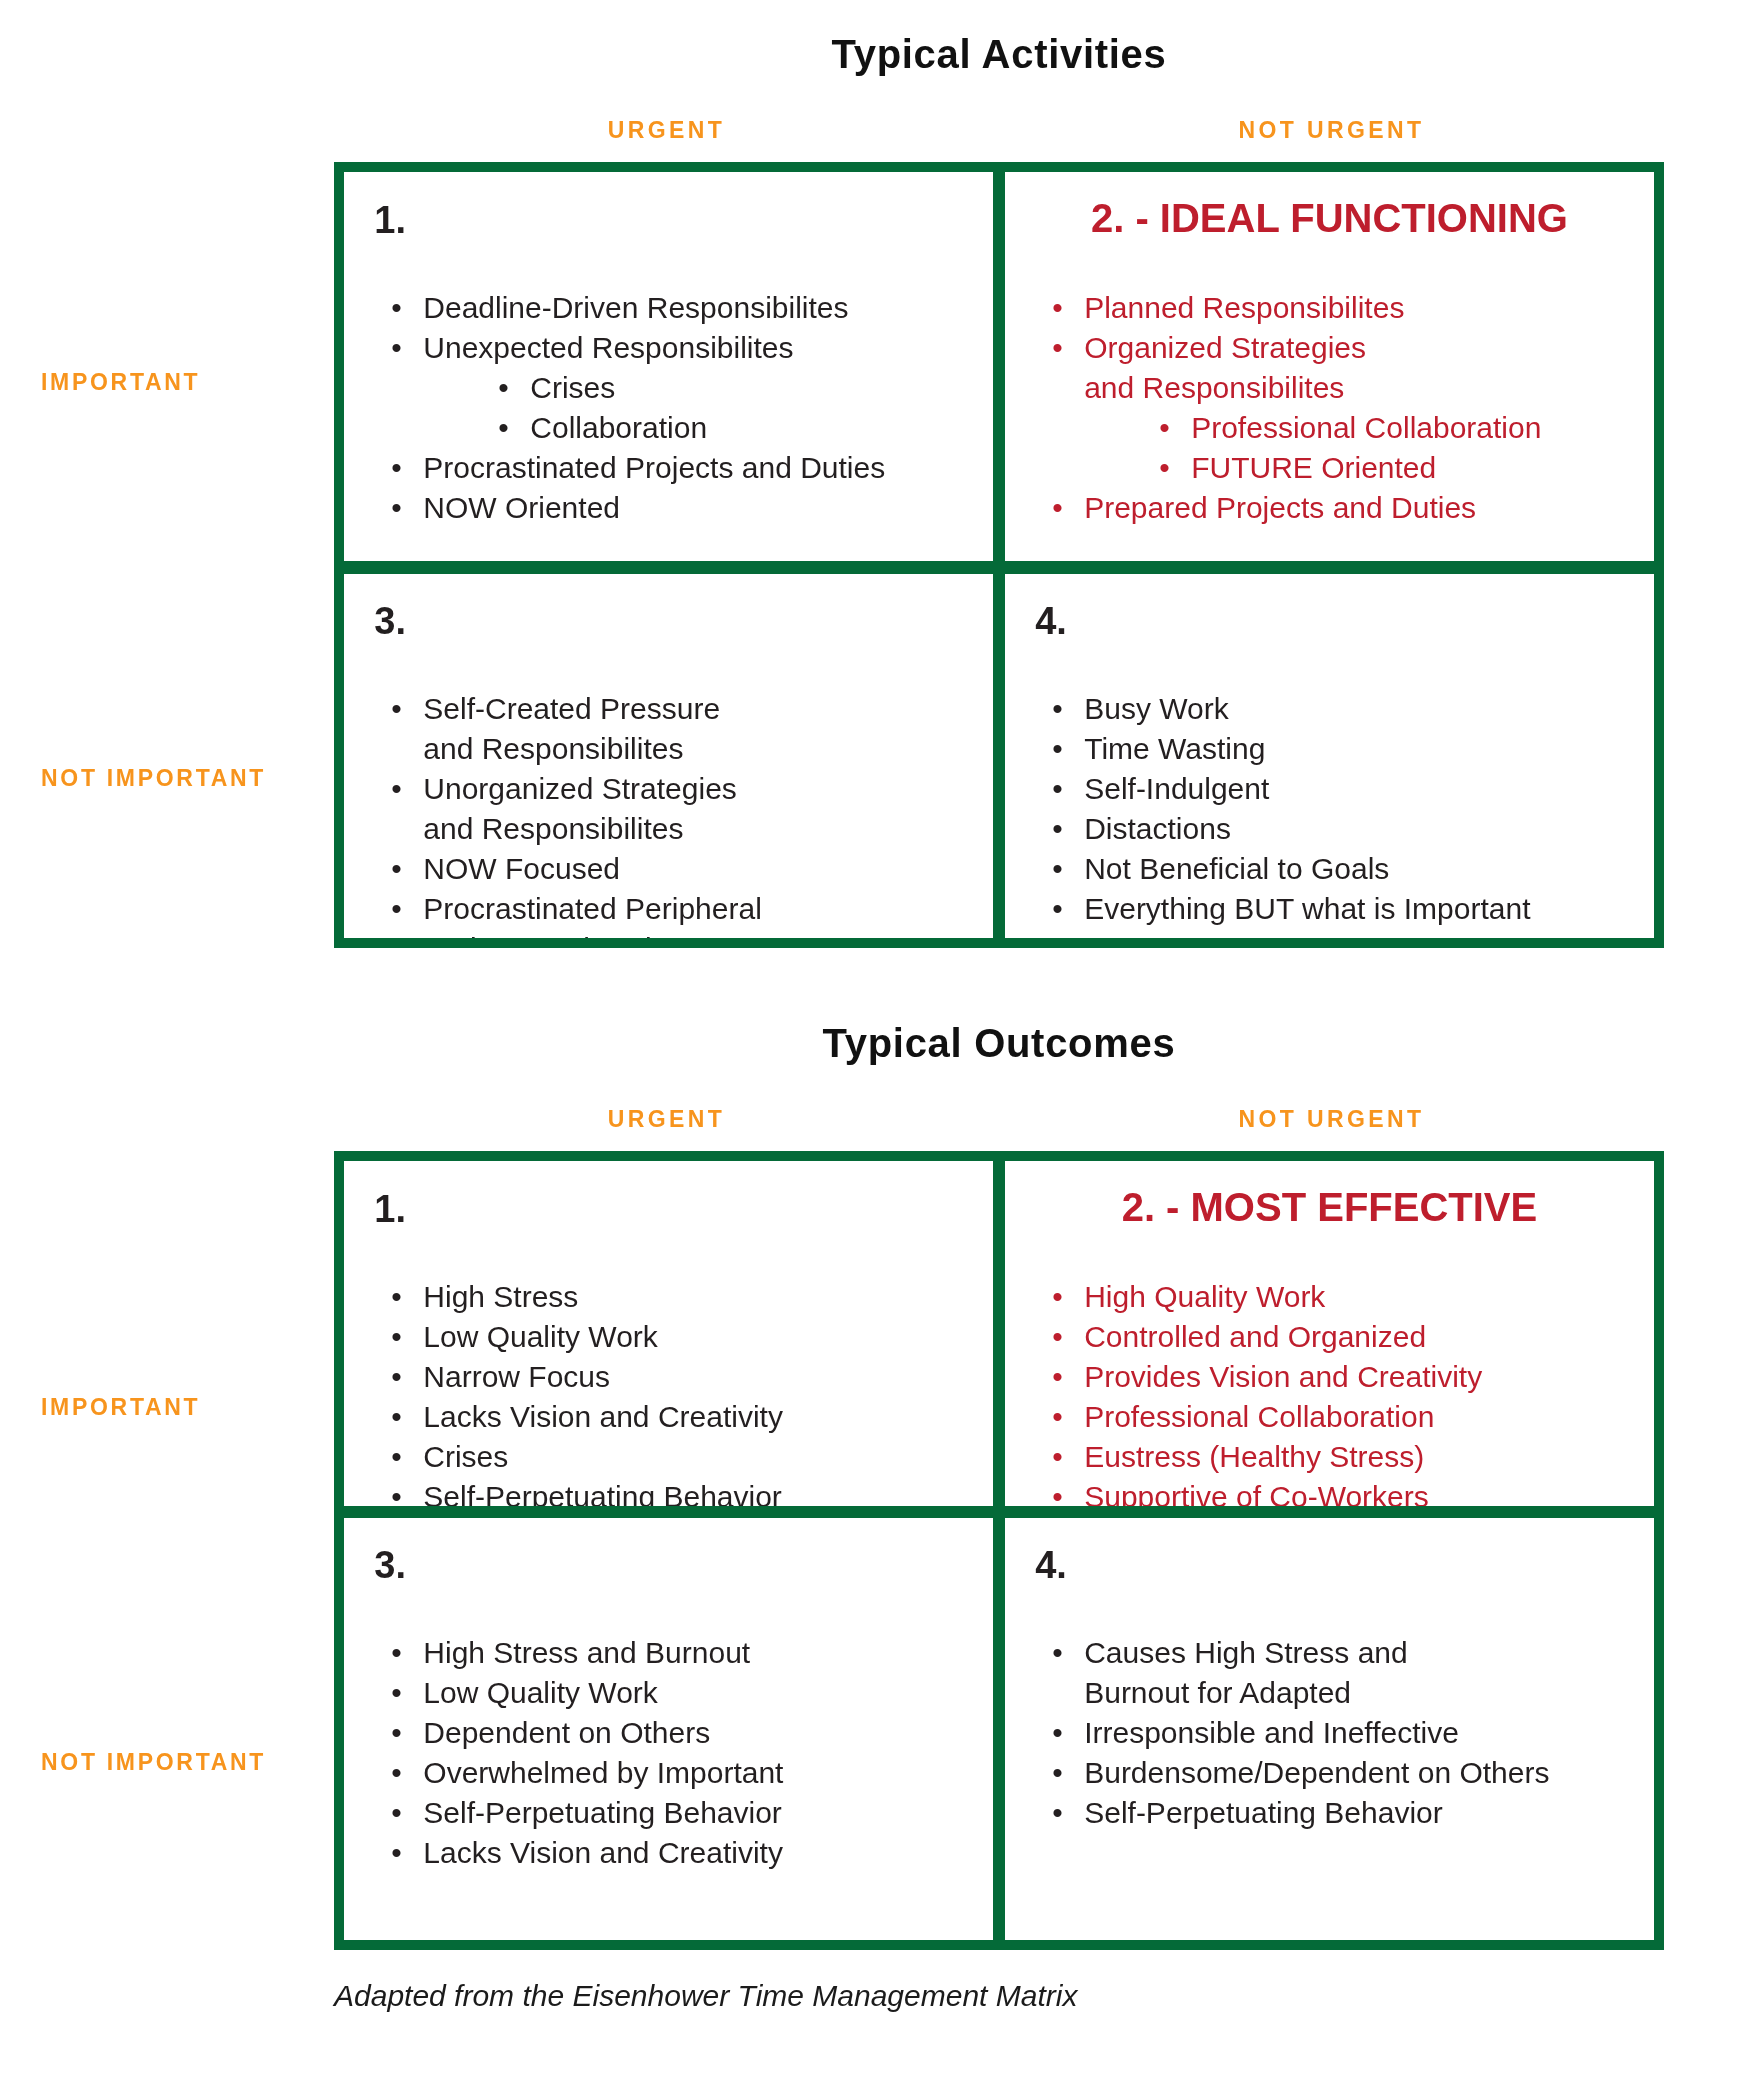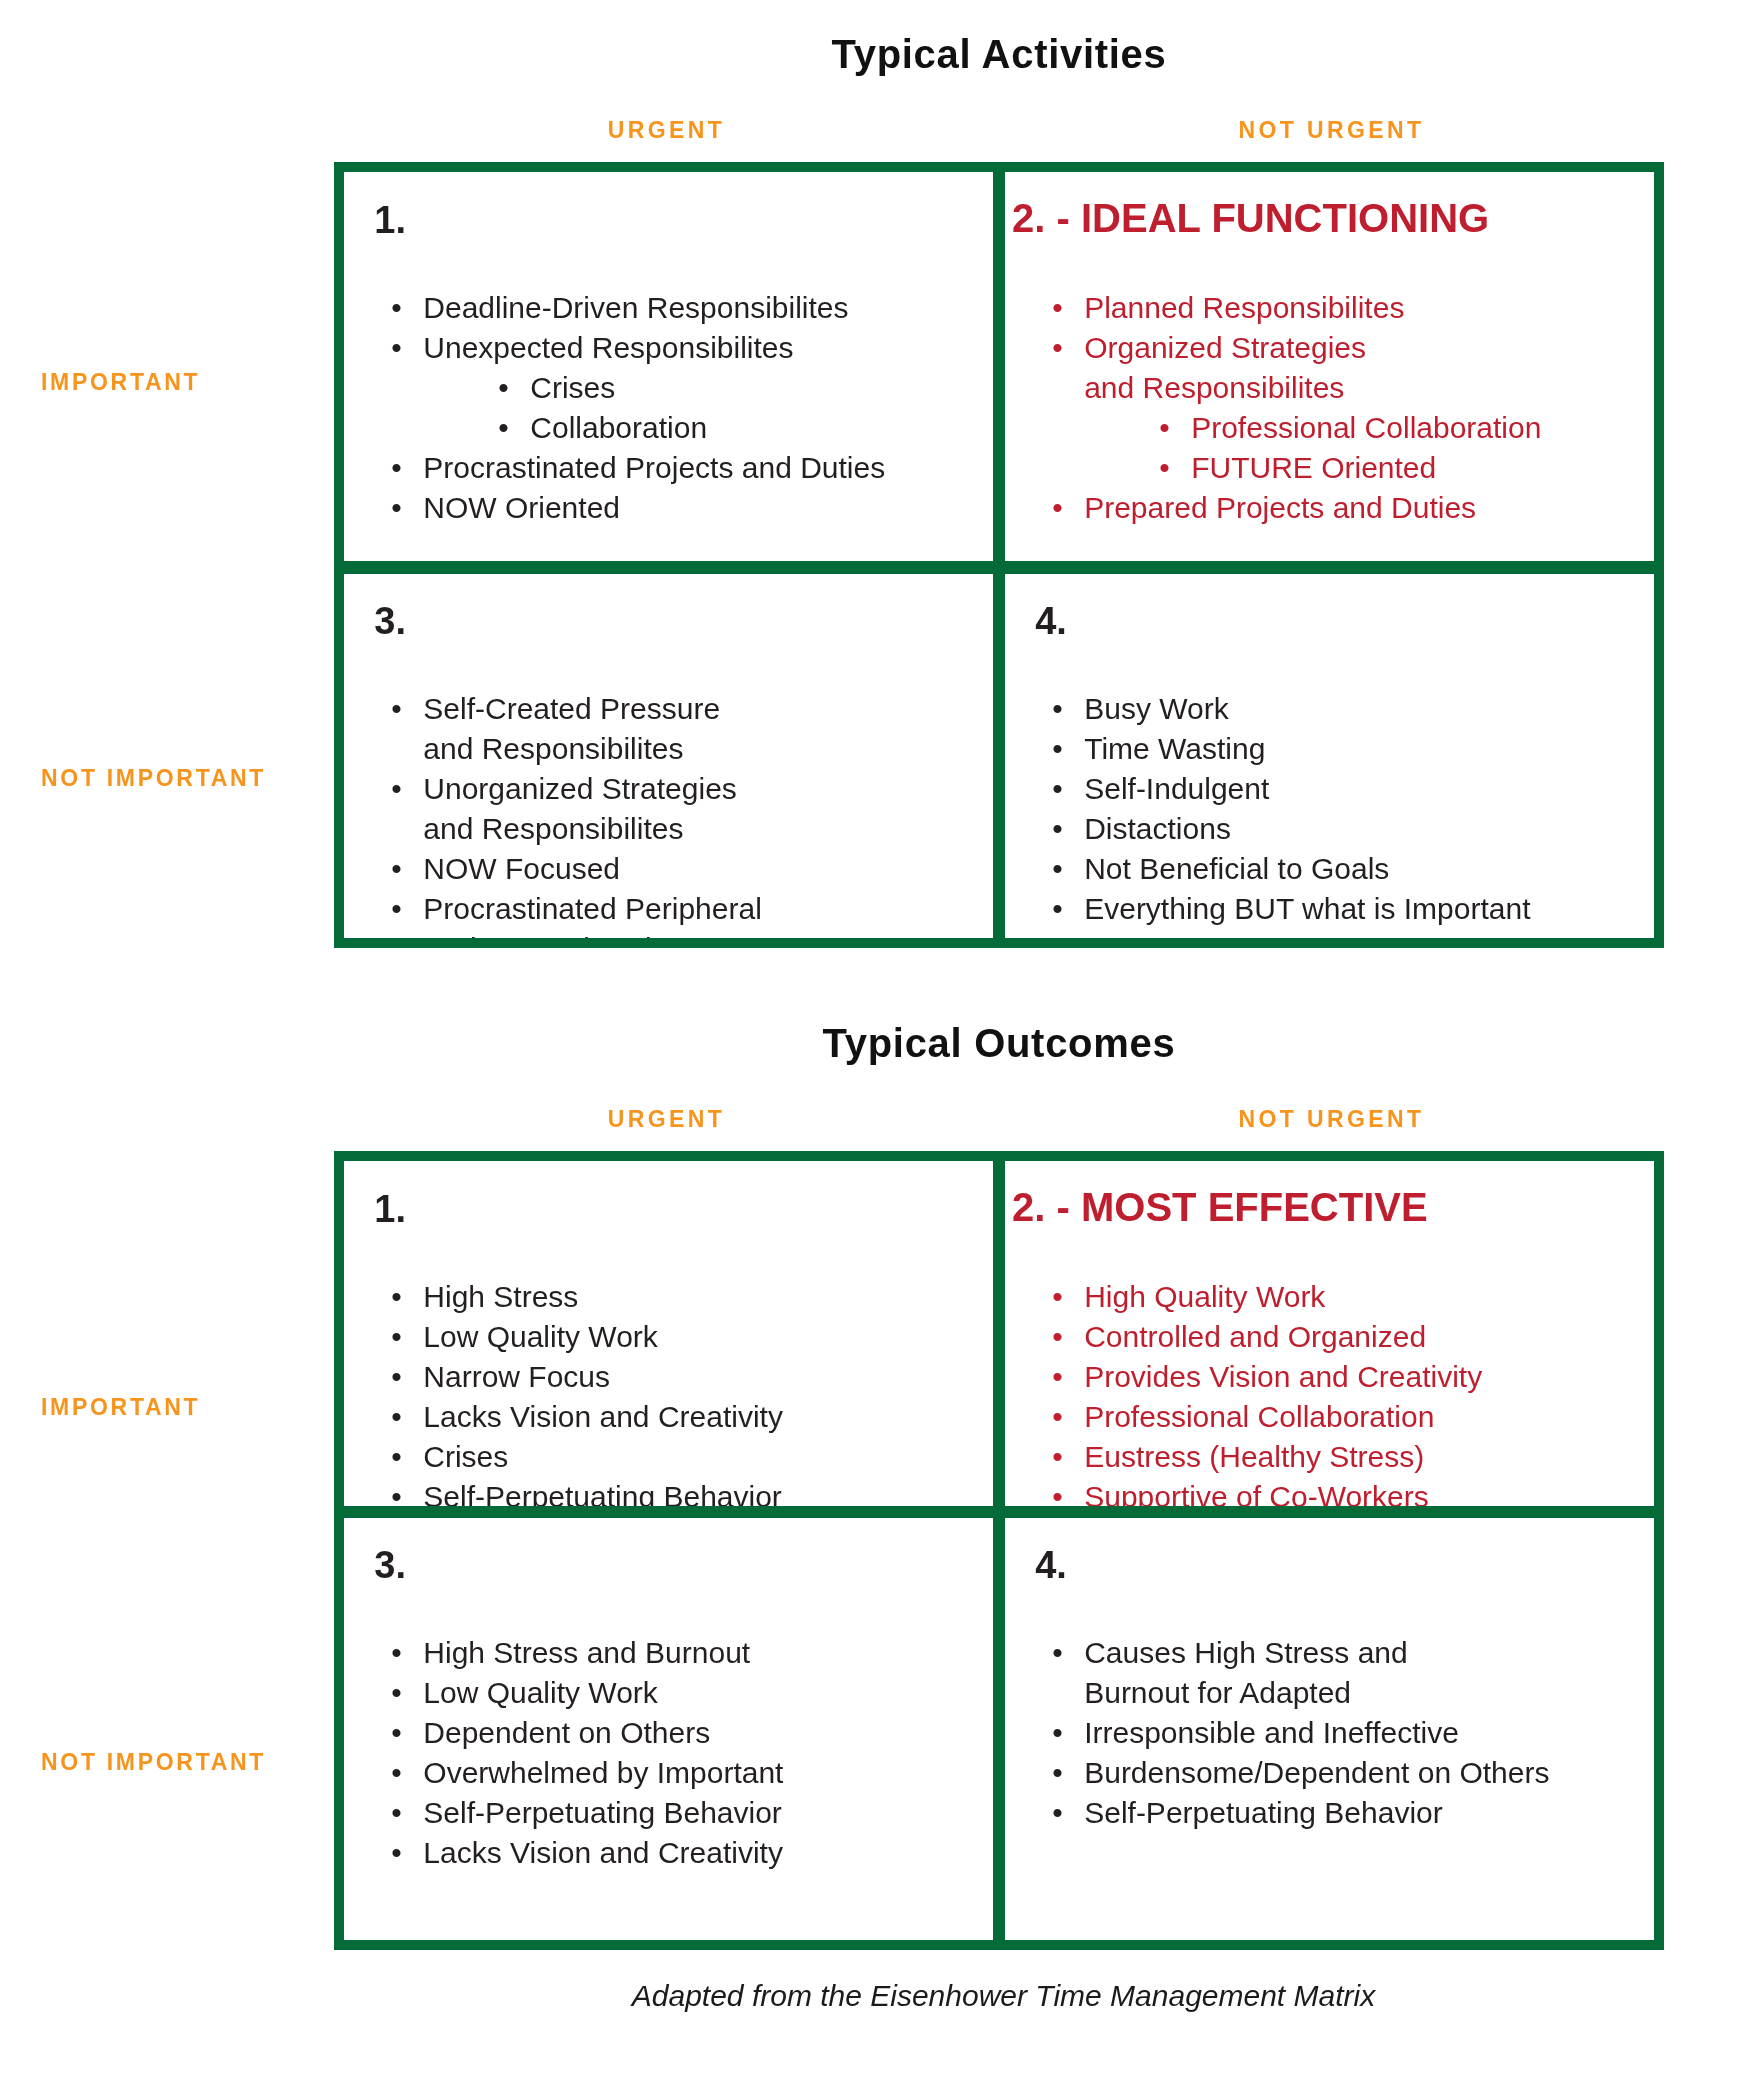--- a/index.html
+++ b/index.html
@@ -86,21 +86,21 @@
     font-size: 38px;
     font-weight: 700;
     color: #231F20;
     margin: 27.4px 0 0 30px;
     line-height: 40px;
   }
   .q-header {
     font-size: 40px;
     font-weight: 700;
     color: var(--red, #BE1E2D);
-    text-align: left;
+    text-align: center;
     margin: 25px 6.9px 0 6.9px;
     line-height: 43px;
   }
   .bullets {
     margin-top: 48px;
     font-size: 30px;
     line-height: 40px;
     color: #231F20;
   }
   .cell.red .bullets { color: var(--red, #BE1E2D); }
@@ -109,21 +109,21 @@
   .line.i1 { margin-left: 79px; justify-content: center; }
   .line.i2 { margin-left: 154px; }
   .dot { width: 32px; flex: 0 0 32px; }
   .txt { flex: 1 1 auto; }
 
   .footer-note {
     position: absolute;
     top: 1979px;
     left: 334px;
     width: 1339px;
-    text-align: center;
+    text-align: left;
     font-size: 30px;
     font-style: italic;
     color: #1b1b1b;
   }
 </style>
 </head>
 <body>
 
 <div id="page">
 

